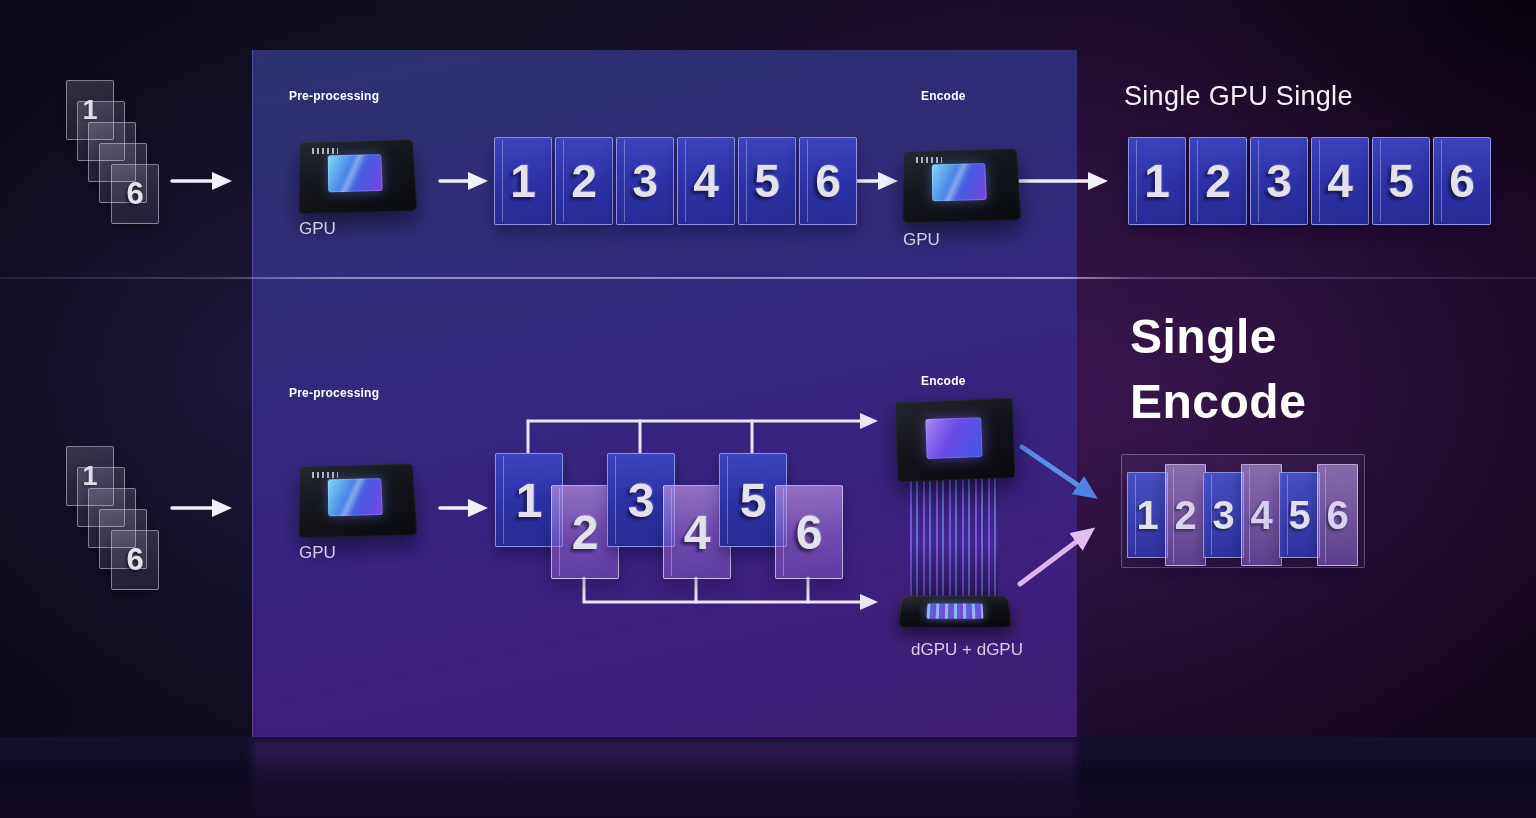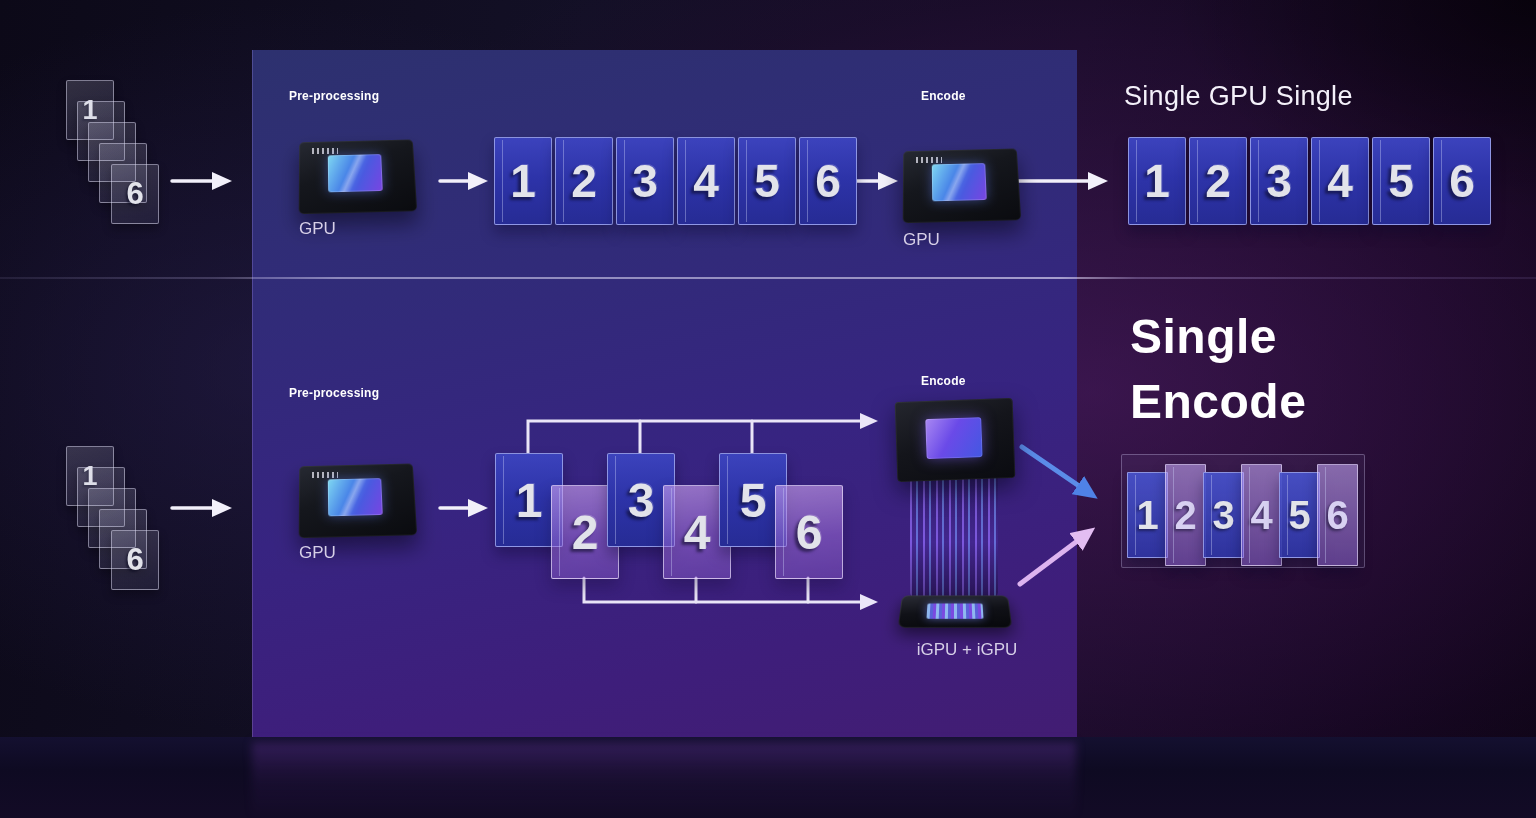--- a/index.html
+++ b/index.html
@@ -312,21 +312,21 @@
   <div class="section-label" style="left:921px;top:374px;">Encode</div>
   <div class="tower">
     <div class="tower-stream"></div>
     <div class="tower-top">
         <div class="tower-screen"></div>
       </div>
     <div class="tower-tray">
         <div class="tray-screen"></div>
       </div>
   </div>
-  <div class="device-label" style="left:892px;top:640px;width:150px;">iGPU + iGPU</div>
+  <div class="device-label" style="left:892px;top:640px;width:150px;">dGPU + dGPU</div>
 
   <div class="hyper-title">
     <span>Single</span>
     <span>Encode</span>
   </div>
   <div class="hyper-backing"></div>
   <div class="hyper-frames">
 
   <div class="frame">
         <span class="num">1</span>

